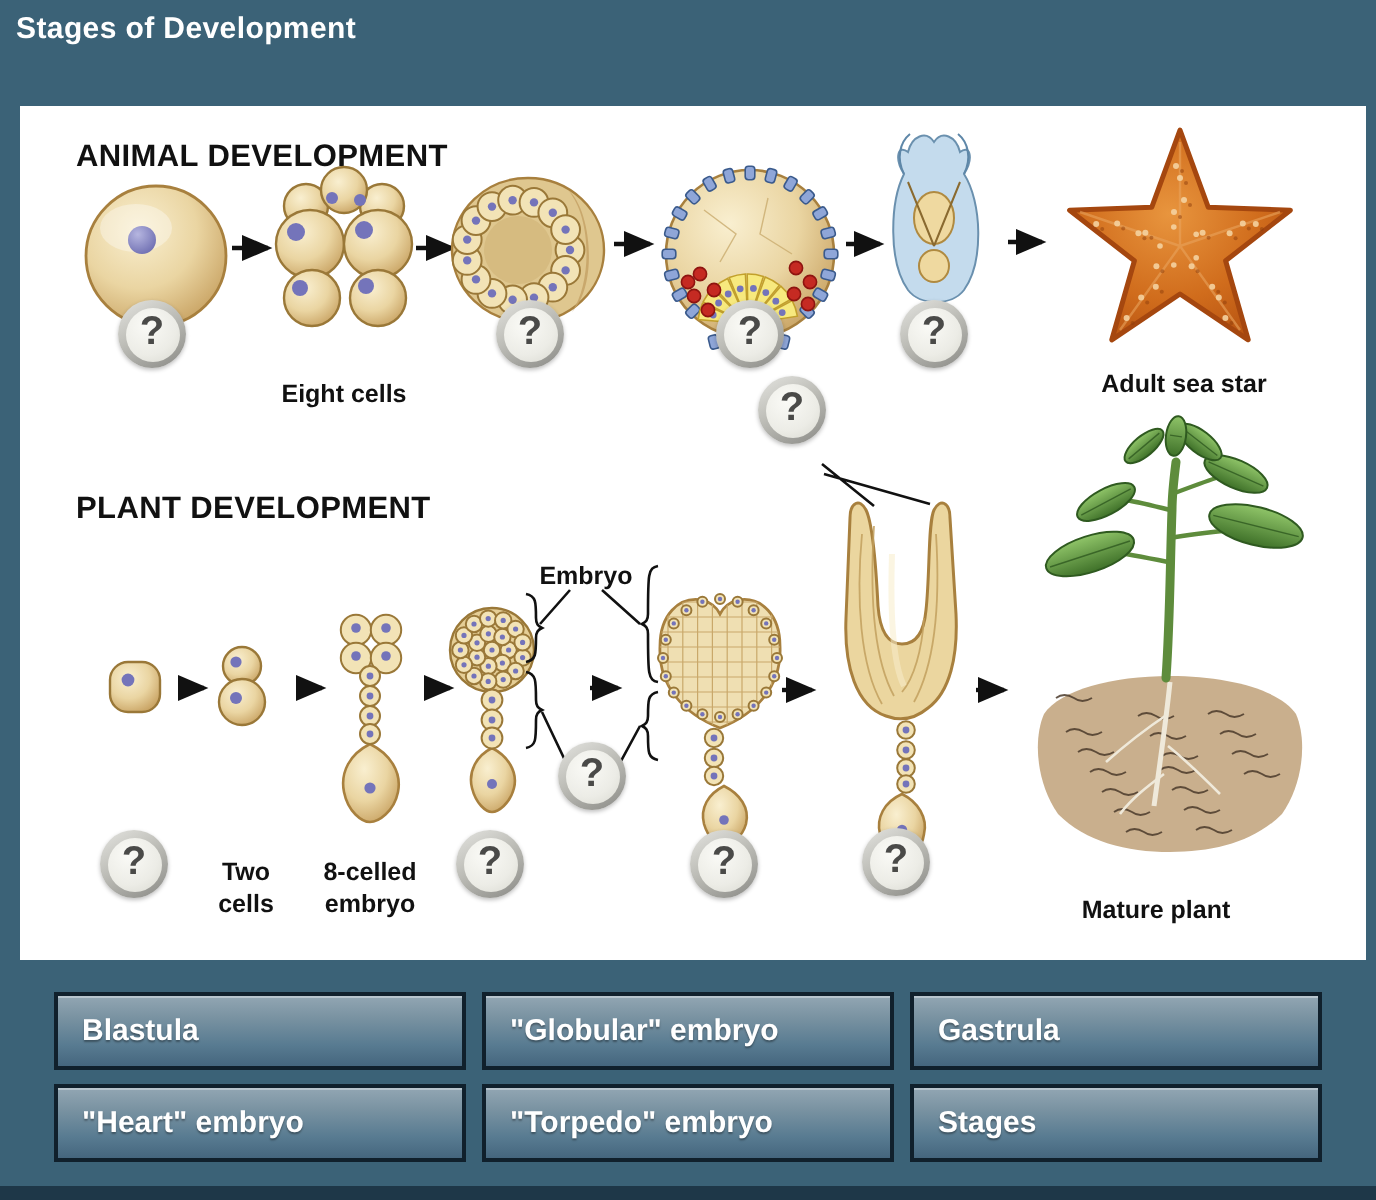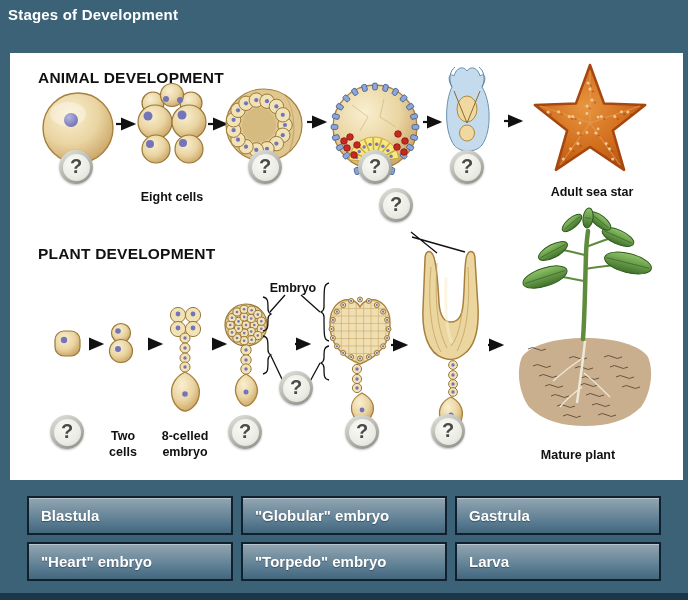--- a/index.html
+++ b/index.html
@@ -535,17 +535,17 @@
   <div class="qm" style="left:431px;top:414px">
       <span>?</span>
     </div>
 
   <div class="tiles">
     <div class="tile">Blastula</div>
     <div class="tile">"Globular" embryo</div>
     <div class="tile">Gastrula</div>
     <div class="tile">"Heart" embryo</div>
     <div class="tile">"Torpedo" embryo</div>
-    <div class="tile">Larva</div>
+    <div class="tile">Stages</div>
   </div>
 
   <div class="footer"></div>
 </div>
 
 </body></html>

